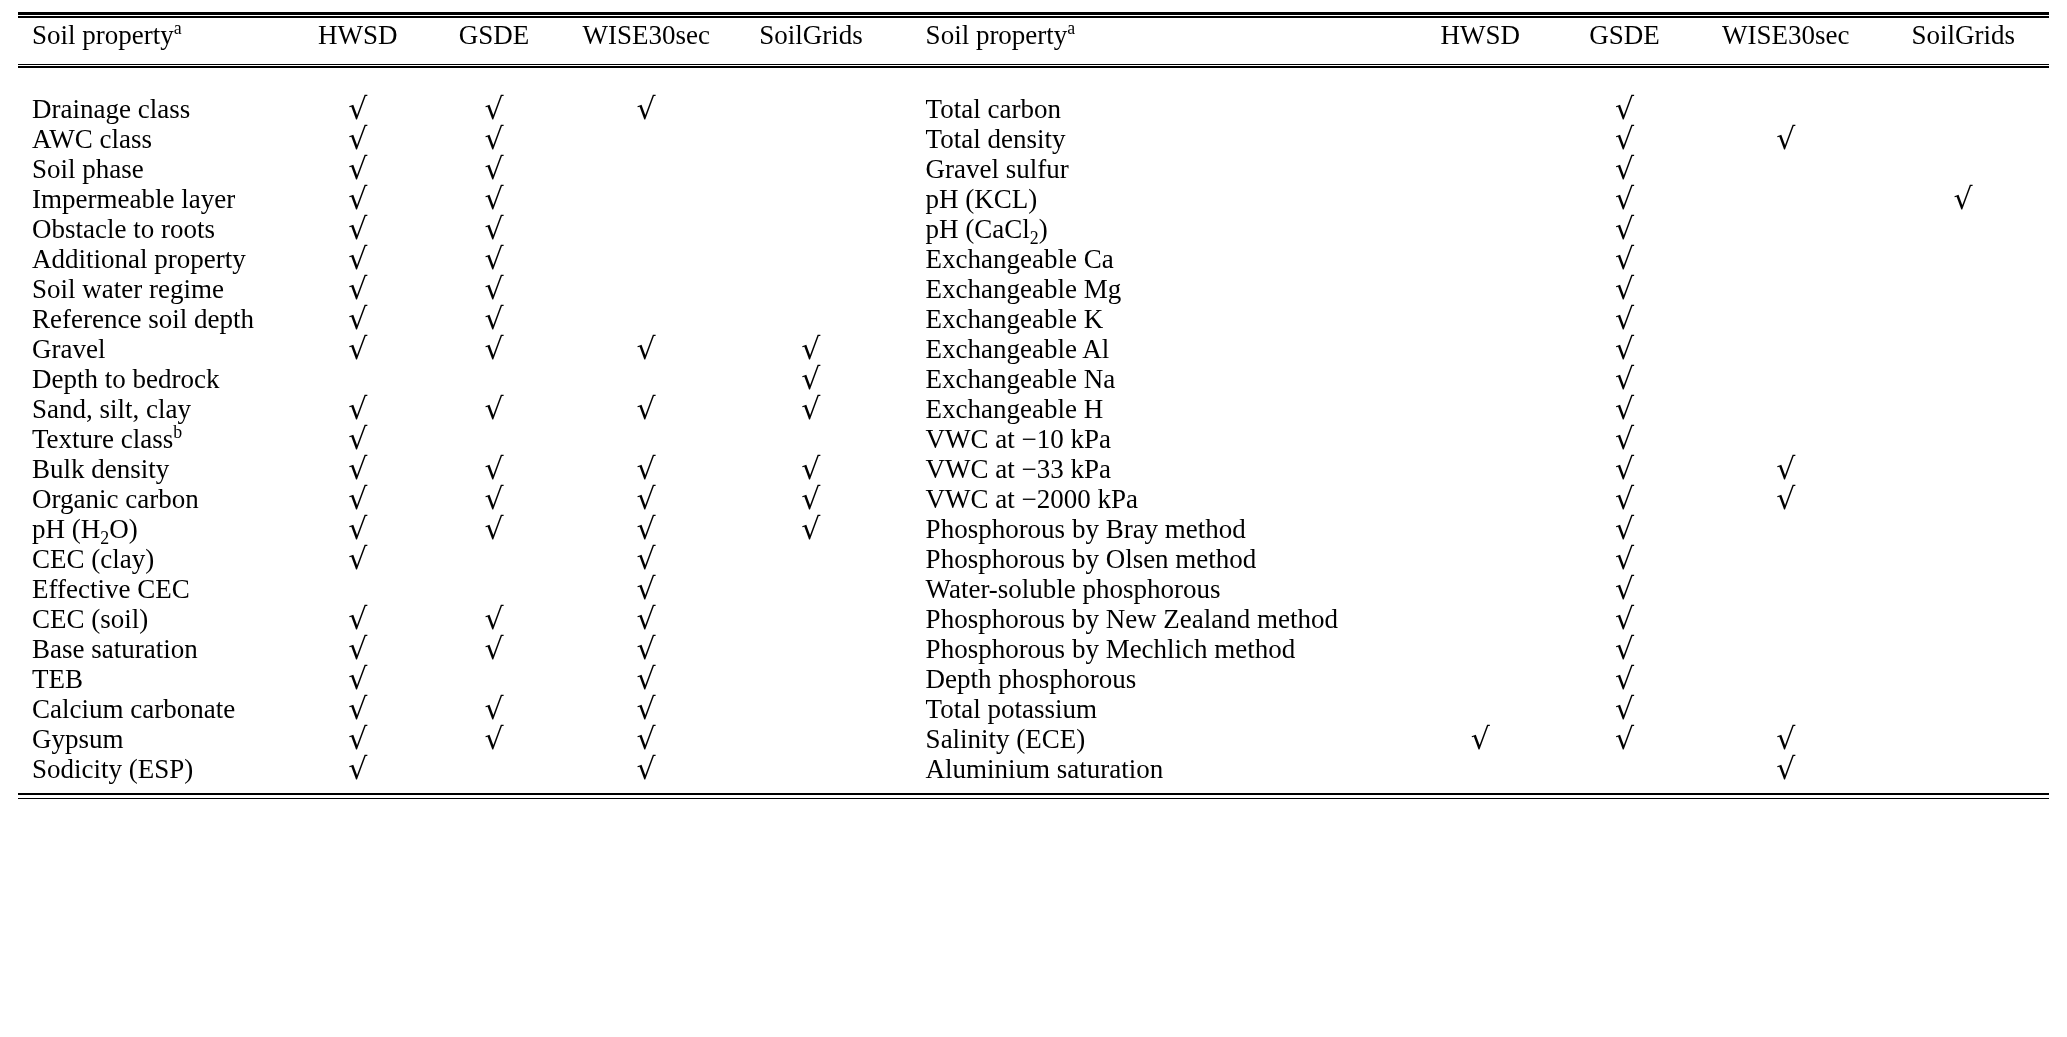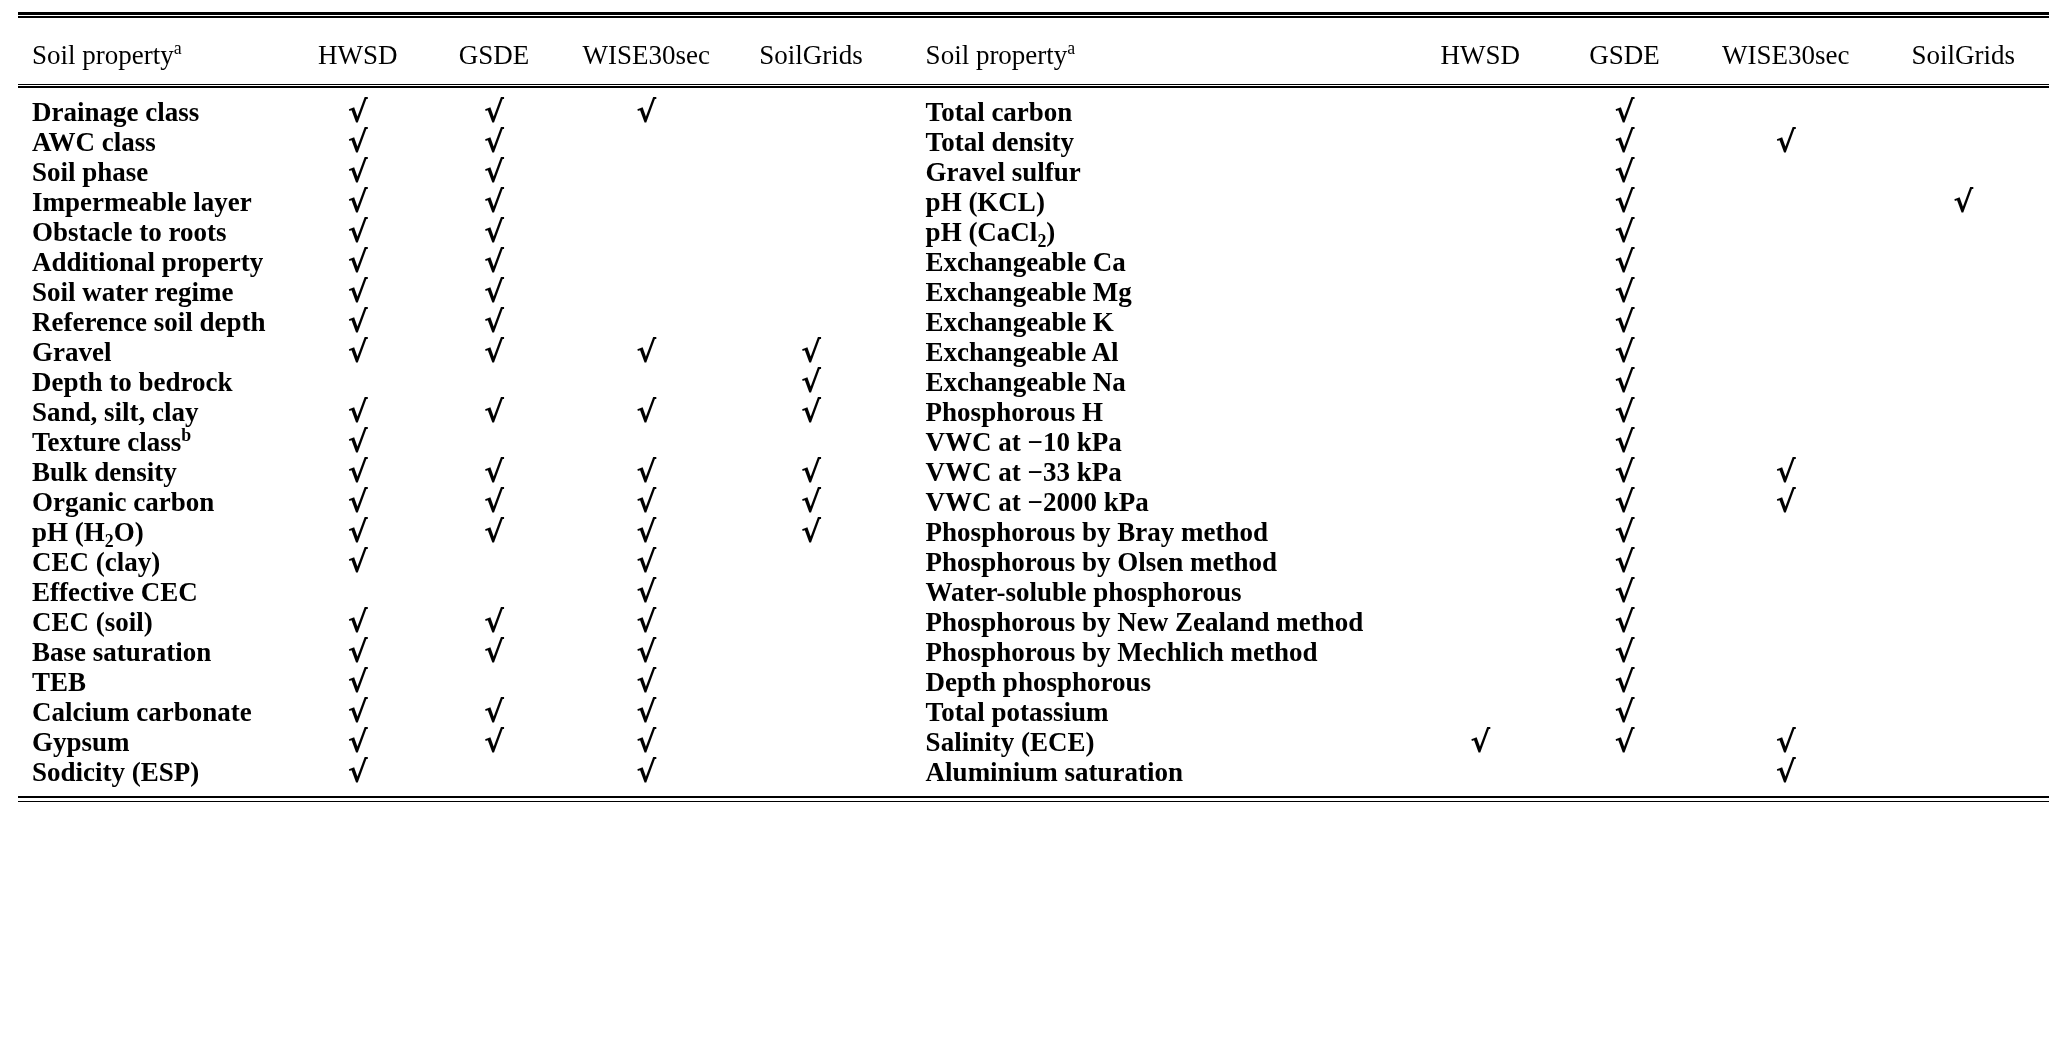--- a/index.html
+++ b/index.html
@@ -52,21 +52,21 @@
     border-top: 2.5px solid #000;
   }
   .rule-bot-2 {
     height: 0;
     border-top: 1.5px solid #000;
     margin-top: 3px;
   }
 
   thead th {
     font-weight: normal;
-    padding: 24px 0 12px 0;
+    padding: 4px 0 12px 0;
     vertical-align: baseline;
     white-space: nowrap;
   }
 
   tbody td {
     padding: 0;
     height: 29.4px;
     vertical-align: baseline;
     white-space: nowrap;
   }
@@ -152,21 +152,21 @@
         <th class="c-check">GSDE</th>
         <th class="c-check">WISE30sec</th>
         <th class="c-check">SoilGrids</th>
       </tr>
     </thead>
   </table>
 
   <div class="rule-mid-2"></div>
   <div class="rule-mid"></div>
 
-  <table class="soiltable" style="margin-top:8px;font-weight:bold;">
+  <table class="soiltable" style="margin-top:25px;">
     <colgroup>
       <col class="w-prop-l">
         <col class="w-hwsd-l">
         <col class="w-gsde-l">
         <col class="w-wise-l">
         <col class="w-sg-l">
       <col class="w-gap">
       <col class="w-prop-r">
         <col class="w-hwsd-r">
         <col class="w-gsde-r">
@@ -304,21 +304,21 @@
           <td class="c-check"><span class="empty"></span></td>
           <td class="c-check"><span class="empty"></span></td>
         </tr>
         <tr>
           <td class="c-prop"><span class="prop-text">Sand, silt, clay</span></td>
           <td class="c-check"><span class="check">√</span></td>
           <td class="c-check"><span class="check">√</span></td>
           <td class="c-check"><span class="check">√</span></td>
           <td class="c-check"><span class="check">√</span></td>
           <td></td>
-          <td class="c-prop"><span class="prop-text">Phosphorous H</span></td>
+          <td class="c-prop"><span class="prop-text">Exchangeable H</span></td>
           <td class="c-check"><span class="empty"></span></td>
           <td class="c-check"><span class="check">√</span></td>
           <td class="c-check"><span class="empty"></span></td>
           <td class="c-check"><span class="empty"></span></td>
         </tr>
         <tr>
           <td class="c-prop"><span class="prop-text">Texture class<sup>b</sup></span></td>
           <td class="c-check"><span class="check">√</span></td>
           <td class="c-check"><span class="empty"></span></td>
           <td class="c-check"><span class="empty"></span></td>

